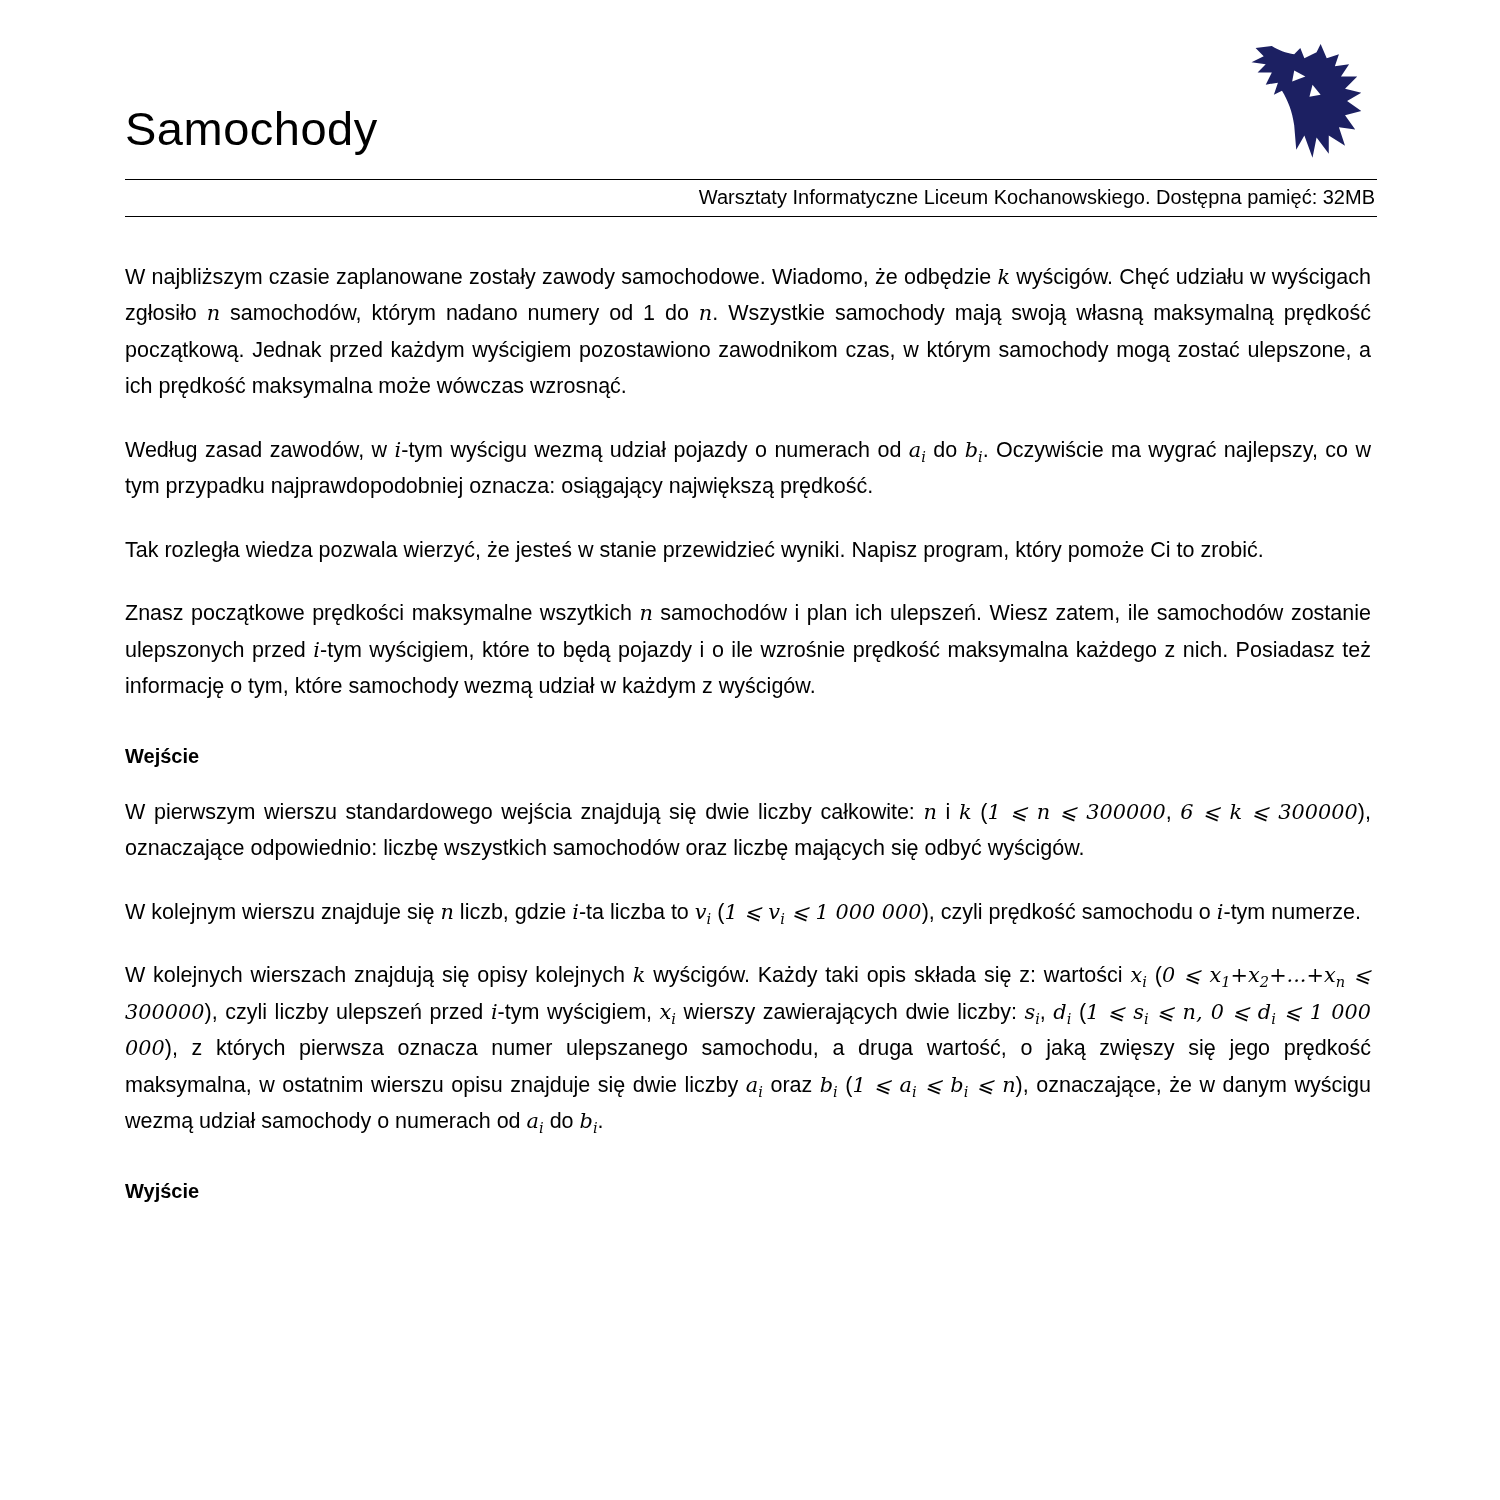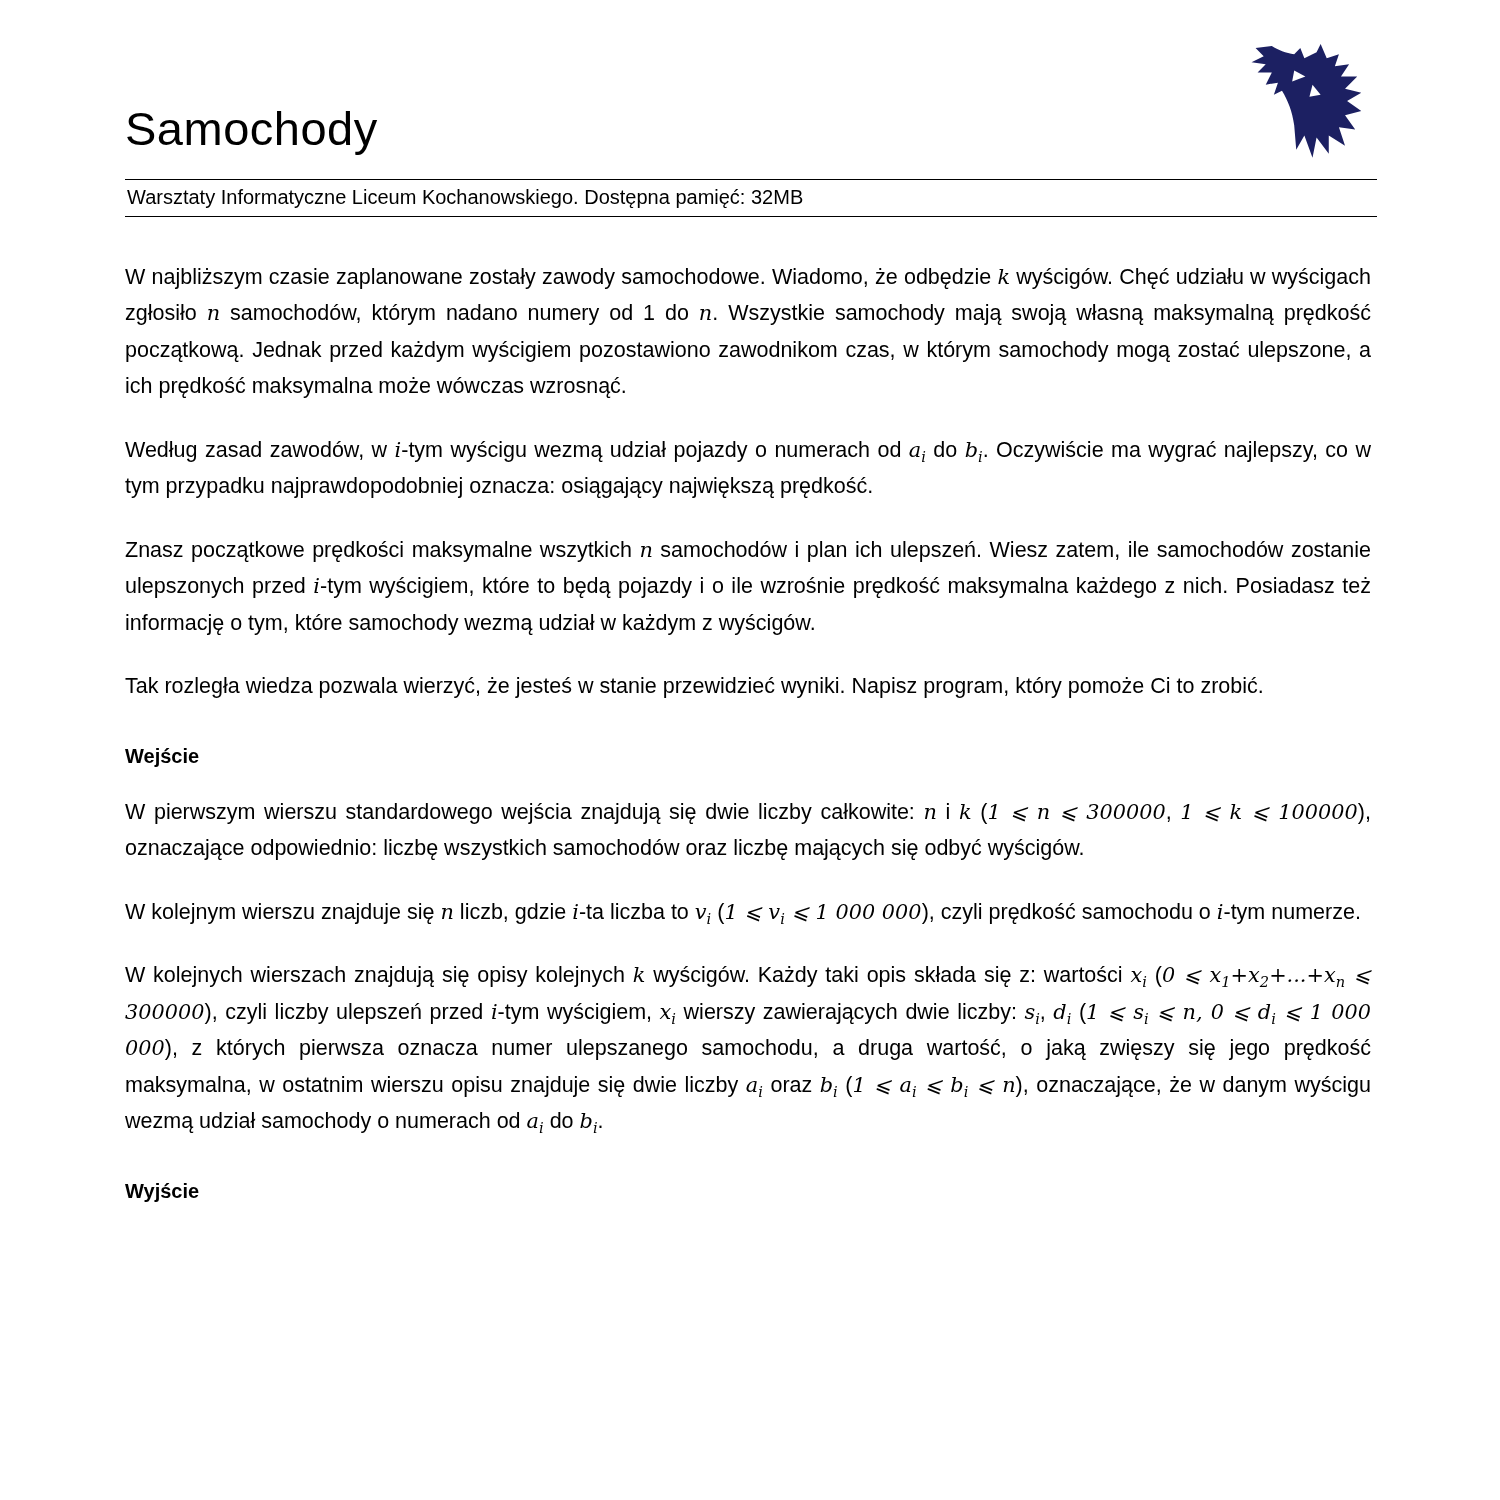--- a/index.html
+++ b/index.html
@@ -22,20 +22,21 @@
     font-weight:400;
     letter-spacing:0.5px;
     margin:103px 0 0 0;
     line-height:1.1;
   }
   .header-band{
     margin-top:24px;
     border-top:1.6px solid #000;
     border-bottom:1.6px solid #000;
     padding:4px 2px 6px 2px;
+    text-align:right;
   }
   .subtitle{
     font-size:20px;
     line-height:1.3;
   }
   .doc-body p{
     font-size:21.5px;
     line-height:36.5px;
     text-align:justify;
     margin:0 6px 27px 0;
@@ -102,23 +103,23 @@
 
     <div class="header-band">
       <div class="subtitle">Warsztaty Informatyczne Liceum Kochanowskiego. Dostępna pamięć: 32MB</div>
     </div>
 
     <div style="height:42px"></div>
 
     <div class="doc-body" id="document-body">
         <p>W najbliższym czasie zaplanowane zostały zawody samochodowe. Wiadomo, że odbędzie <span class="math">k</span> wyścigów. Chęć udziału w wyścigach zgłosiło <span class="math">n</span> samochodów, którym nadano numery od 1 do <span class="math">n</span>. Wszystkie samochody mają swoją własną maksymalną prędkość początkową. Jednak przed każdym wyścigiem pozostawiono zawodnikom czas, w którym samochody mogą zostać ulepszone, a ich prędkość maksymalna może wówczas wzrosnąć.</p>
         <p>Według zasad zawodów, w <span class="math">i</span>-tym wyścigu wezmą udział pojazdy o numerach od <span class="math">a<sub>i</sub></span> do <span class="math">b<sub>i</sub></span>. Oczywiście ma wygrać najlepszy, co w tym przypadku najprawdopodobniej oznacza: osiągający największą prędkość.</p>
+        <p>Tak rozległa wiedza pozwala wierzyć, że jesteś w stanie przewidzieć wyniki. Napisz program, który pomoże Ci to zrobić.</p>
         <p>Znasz początkowe prędkości maksymalne wszytkich <span class="math">n</span> samochodów i plan ich ulepszeń. Wiesz zatem, ile samochodów zostanie ulepszonych przed <span class="math">i</span>-tym wyścigiem, które to będą pojazdy i o ile wzrośnie prędkość maksymalna każdego z nich. Posiadasz też informację o tym, które samochody wezmą udział w każdym z wyścigów.</p>
-        <p>Tak rozległa wiedza pozwala wierzyć, że jesteś w stanie przewidzieć wyniki. Napisz program, który pomoże Ci to zrobić.</p>
         <h2>Wejście</h2>
-        <p>W pierwszym wierszu standardowego wejścia znajdują się dwie liczby całkowite: <span class="math">n</span> i <span class="math">k</span> (<span class="math">1 ⩽ n ⩽ 300000</span>, <span class="math">1 ⩽ k ⩽ 100000</span>), oznaczające odpowiednio: liczbę wszystkich samochodów oraz liczbę mających się odbyć wyścigów.</p>
+        <p>W pierwszym wierszu standardowego wejścia znajdują się dwie liczby całkowite: <span class="math">n</span> i <span class="math">k</span> (<span class="math">1 ⩽ n ⩽ 300000</span>, <span class="math">6 ⩽ k ⩽ 300000</span>), oznaczające odpowiednio: liczbę wszystkich samochodów oraz liczbę mających się odbyć wyścigów.</p>
         <p>W kolejnym wierszu znajduje się <span class="math">n</span> liczb, gdzie <span class="math">i</span>-ta liczba to <span class="math">v<sub>i</sub></span> (<span class="math">1 ⩽ v<sub>i</sub> ⩽ 1 000 000</span>), czyli prędkość samochodu o <span class="math">i</span>-tym numerze.</p>
         <p>W kolejnych wierszach znajdują się opisy kolejnych <span class="math">k</span> wyścigów. Każdy taki opis składa się z: wartości <span class="math">x<sub>i</sub></span> (<span class="math">0 ⩽ x<sub>1</sub>+x<sub>2</sub>+...+x<sub>n</sub> ⩽ 300000</span>), czyli liczby ulepszeń przed <span class="math">i</span>-tym wyścigiem, <span class="math">x<sub>i</sub></span> wierszy zawierających dwie liczby: <span class="math">s<sub>i</sub></span>, <span class="math">d<sub>i</sub></span> (<span class="math">1 ⩽ s<sub>i</sub> ⩽ n, 0 ⩽ d<sub>i</sub> ⩽ 1 000 000</span>), z których pierwsza oznacza numer ulepszanego samochodu, a druga wartość, o jaką zwięszy się jego prędkość maksymalna, w ostatnim wierszu opisu znajduje się dwie liczby <span class="math">a<sub>i</sub></span> oraz <span class="math">b<sub>i</sub></span> (<span class="math">1 ⩽ a<sub>i</sub> ⩽ b<sub>i</sub> ⩽ n</span>), oznaczające, że w danym wyścigu wezmą udział samochody o numerach od <span class="math">a<sub>i</sub></span> do <span class="math">b<sub>i</sub></span>.</p>
         <h2>Wyjście</h2>
       </div>
 
   </div>
 </div>
 
 </body></html>

